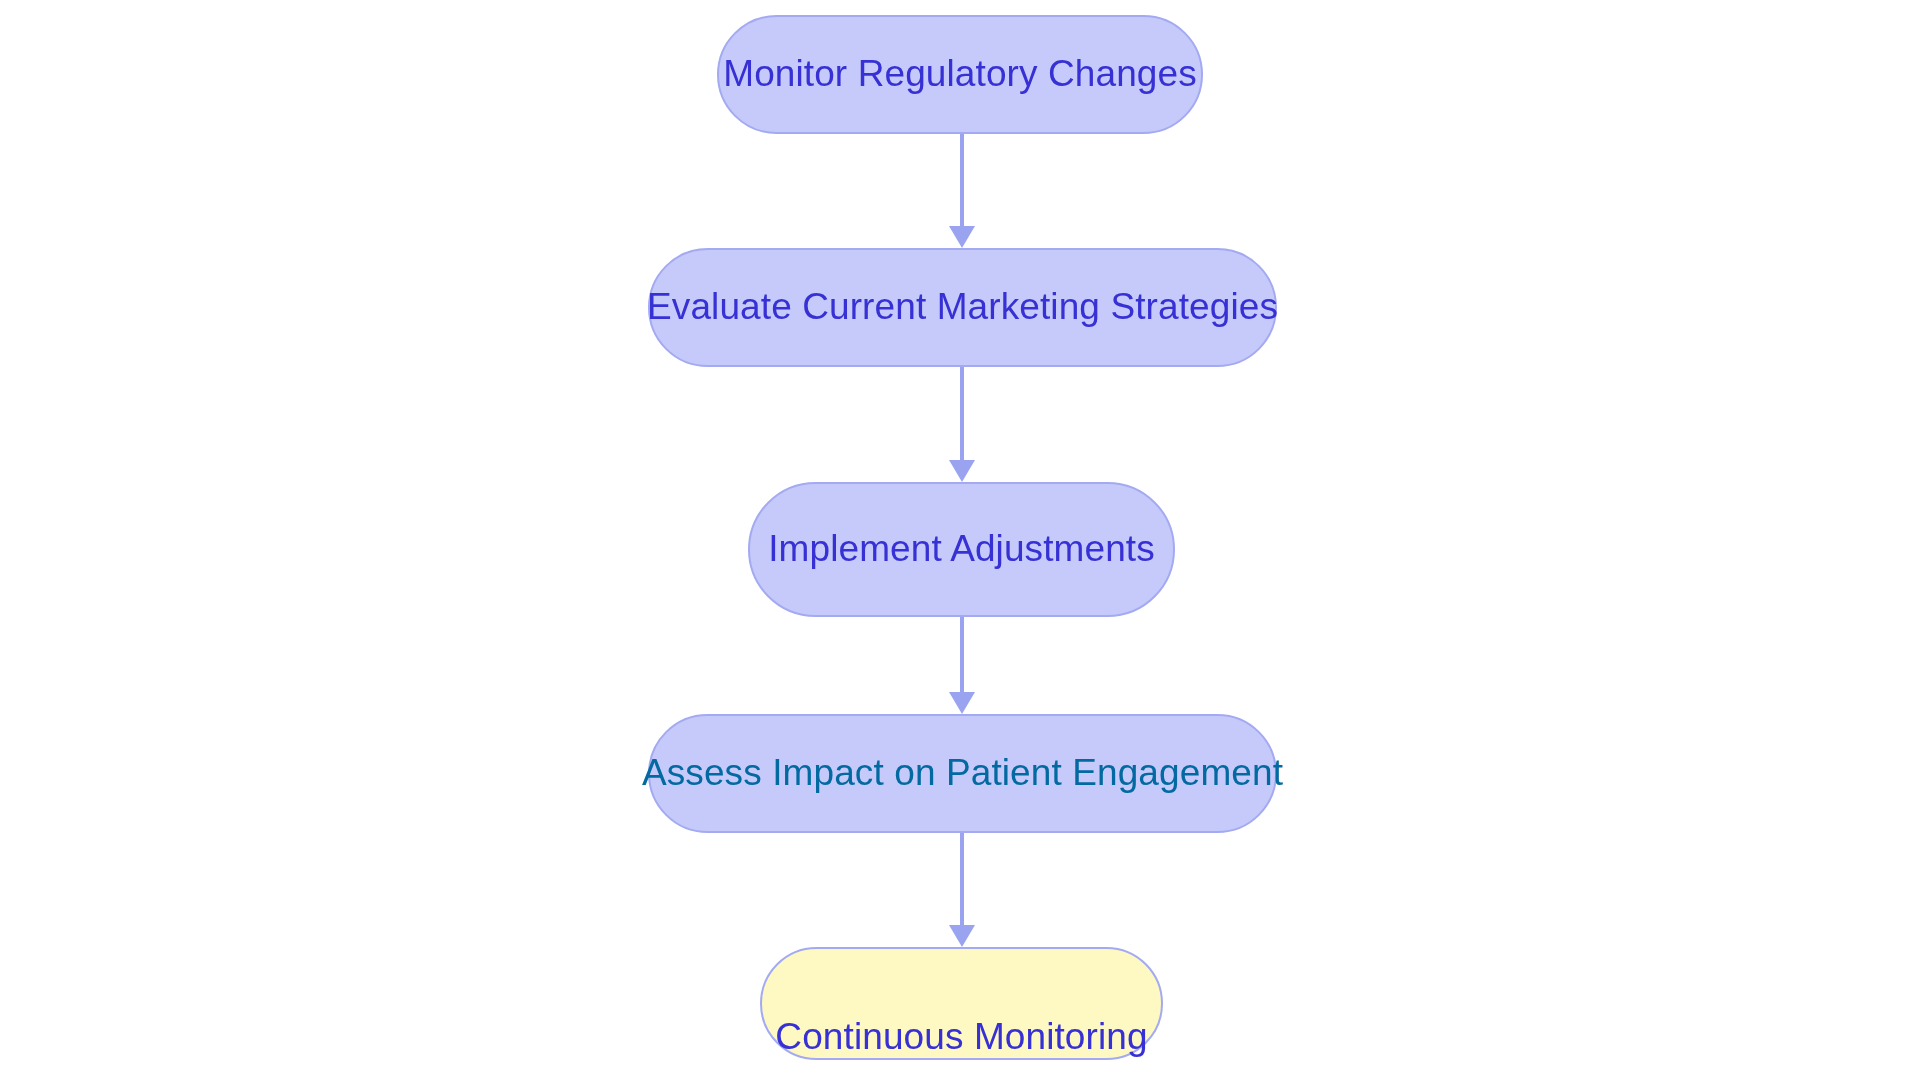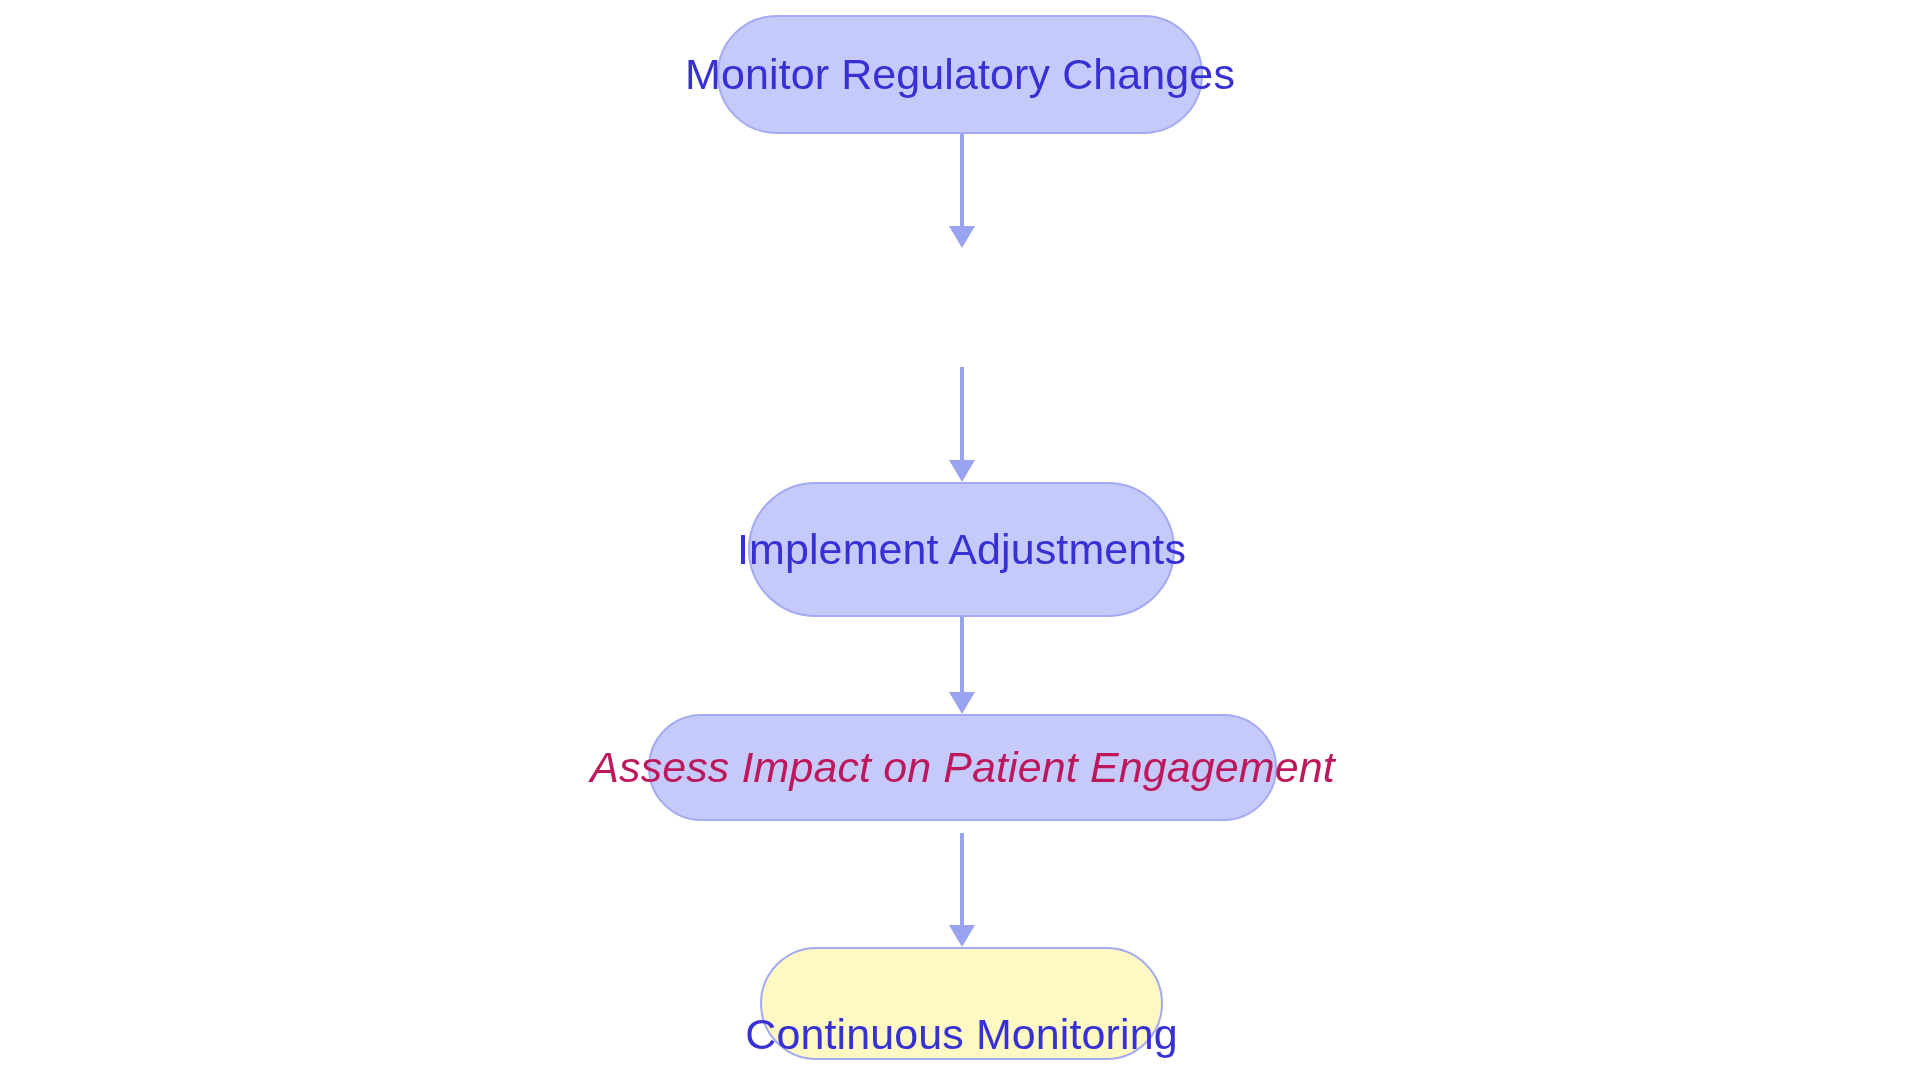--- a/index.html
+++ b/index.html
@@ -37,21 +37,21 @@
     position: absolute;
     box-sizing: border-box;
     display: flex;
     align-items: center;
     justify-content: center;
     border-radius: 999px;
     background: #c5cafa;
     border: 2px solid #a3aaf2;
     color: #3730d4;
     font-family: "Liberation Sans", sans-serif;
-    font-size: 43px;
+    font-size: 37px;
     font-weight: 400;
     letter-spacing: 0.1px;
     line-height: 1.1;
     white-space: nowrap;
     user-select: none;
   }
   .node-label {
     display: block;
     padding: 0 10px;
   }
@@ -79,24 +79,27 @@
           <line x1="962" y1="833" x2="962" y2="925" stroke="#9aa3f0" stroke-width="4"></line>
           <polygon points="949,925 975,925 962,947" fill="#9aa3f0"></polygon>
         </g>
       </g>
   </svg>
 
   <div class="node-layer" id="nodes-layer">
       <div class="node" style="left: 717px; top: 15px; width: 486px; height: 119px; background: rgb(197, 202, 250); border-color: rgb(163, 170, 242); color: rgb(55, 48, 212);">
         <span class="node-label">Monitor Regulatory Changes</span>
       </div>
+      <div class="node" style="left: 648px; top: 248px; width: 629px; height: 119px; background: rgb(197, 202, 250); border-color: rgb(163, 170, 242); color: rgb(55, 48, 212);">
+        <span class="node-label">Evaluate Current Marketing Strategies</span>
+      </div>
       <div class="node" style="left: 748px; top: 482px; width: 427px; height: 135px; background: rgb(197, 202, 250); border-color: rgb(163, 170, 242); color: rgb(55, 48, 212);">
         <span class="node-label">Implement Adjustments</span>
       </div>
-      <div class="node" style="left: 648px; top: 714px; width: 629px; height: 107px; background: rgb(197, 202, 250); border-color: rgb(163, 170, 242); color: #be185d; font-style: italic;">
+      <div class="node" style="left: 648px; top: 714px; width: 629px; height: 119px; background: rgb(197, 202, 250); border-color: rgb(163, 170, 242); color: #0369a1;">
         <span class="node-label">Assess Impact on Patient Engagement</span>
       </div>
       <div class="node" style="left: 760px; top: 947px; width: 403px; height: 113px; background: #fef9c3; border-color: rgb(163, 170, 242); color: rgb(55, 48, 212); align-items: flex-end;">
         <span class="node-label">Continuous Monitoring</span>
       </div>
     </div>
 
 </div>
 
 </body></html>

